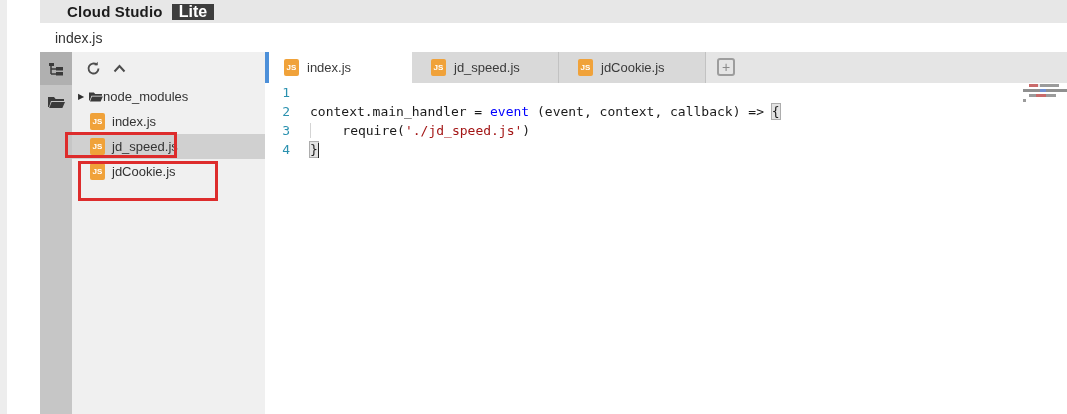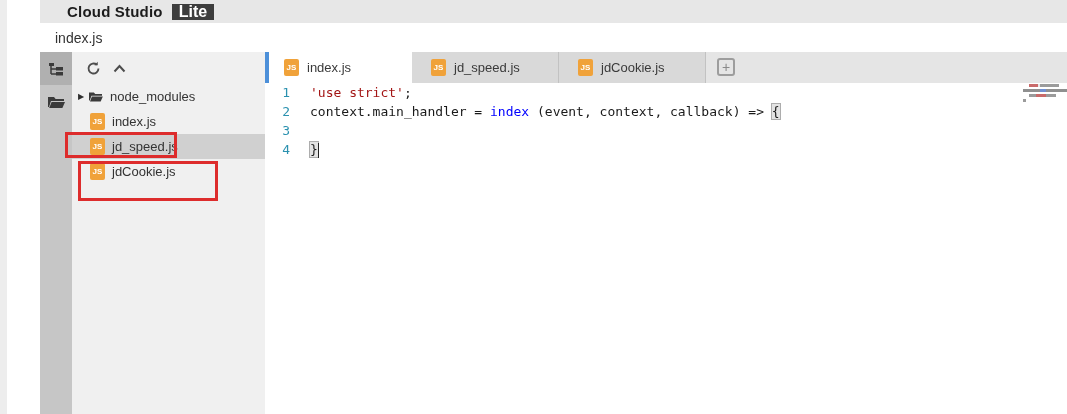--- a/index.html
+++ b/index.html
@@ -34,21 +34,21 @@
   
   .sidepanel { position:absolute; left:32px; top:52px; width:193px; bottom:0; background:#f0f0f0; }
   .side-toolbar { height:32px; display:flex; align-items:center; padding-left:13px; gap:10px; }
   .tool-btn { width:16px; height:16px; display:flex; align-items:center; justify-content:center; }
   .tree { position:absolute; top:32px; left:0; right:0; }
   .trow { height:25px; display:flex; align-items:center; font-size:13px; color:#333; }
   .trow.selected { background:#d0d0d0; }
   .trow .arrow { font-size:8px; color:#2e2e2e; width:10px; margin-left:6px; }
   .trow .js-badge { margin-left:18px; }
   .trow .lbl { margin-left:7px; }
-  .trow .folder-lbl { margin-left:7px; }
+  .trow .folder-lbl { margin-left:0; }
 
   .js-badge { width:15px; height:17px; background:#f0a23a; border-radius:2px; color:#fff;
               font-size:8px; font-weight:bold; display:flex; align-items:center;
               justify-content:center; flex:0 0 auto; }
 
   
   .tabbar { position:absolute; left:225px; right:0; top:52px; height:31px; background:#e5e5e5;
             display:flex; align-items:stretch; }
   .tab { width:147px; display:flex; align-items:center; padding-left:19px; font-size:13px;
          color:#3a3a3a; position:relative; }
@@ -188,28 +188,28 @@
         <span class="js-badge">JS</span>
         <span class="lbl">jdCookie.js</span>
       </div>
       <div class="newtab">+</div>
     </div>
 
     <div class="editor">
       <div class="code">
         <div class="cline">
           <span class="gutter">1</span>
-          <span class="src"><span class="tok-string">'use strict'</span><span>;</span></span>
         </div>
         <div class="cline">
           <span class="gutter">2</span>
-          <span class="src"><span>context.main_handler = </span><span class="tok-keyword">index</span><span> (event, context, callback) =&gt; </span><span class="tok-bracket">{</span></span>
+          <span class="src"><span>context.main_handler = </span><span class="tok-keyword">event</span><span> (event, context, callback) =&gt; </span><span class="tok-bracket">{</span></span>
         </div>
         <div class="cline">
           <span class="gutter">3</span>
+          <span class="src"><span class="indent-guide">    </span><span>require(</span><span class="tok-string">'./jd_speed.js'</span><span>)</span></span>
         </div>
         <div class="cline">
           <span class="gutter">4</span>
           <span class="src"><span class="tok-bracket">}</span><span class="cursor"></span></span>
         </div>
       </div>
 
       <div class="minimap">
         <div class="mm mm1"></div>
         <div class="mm mm2"></div>

